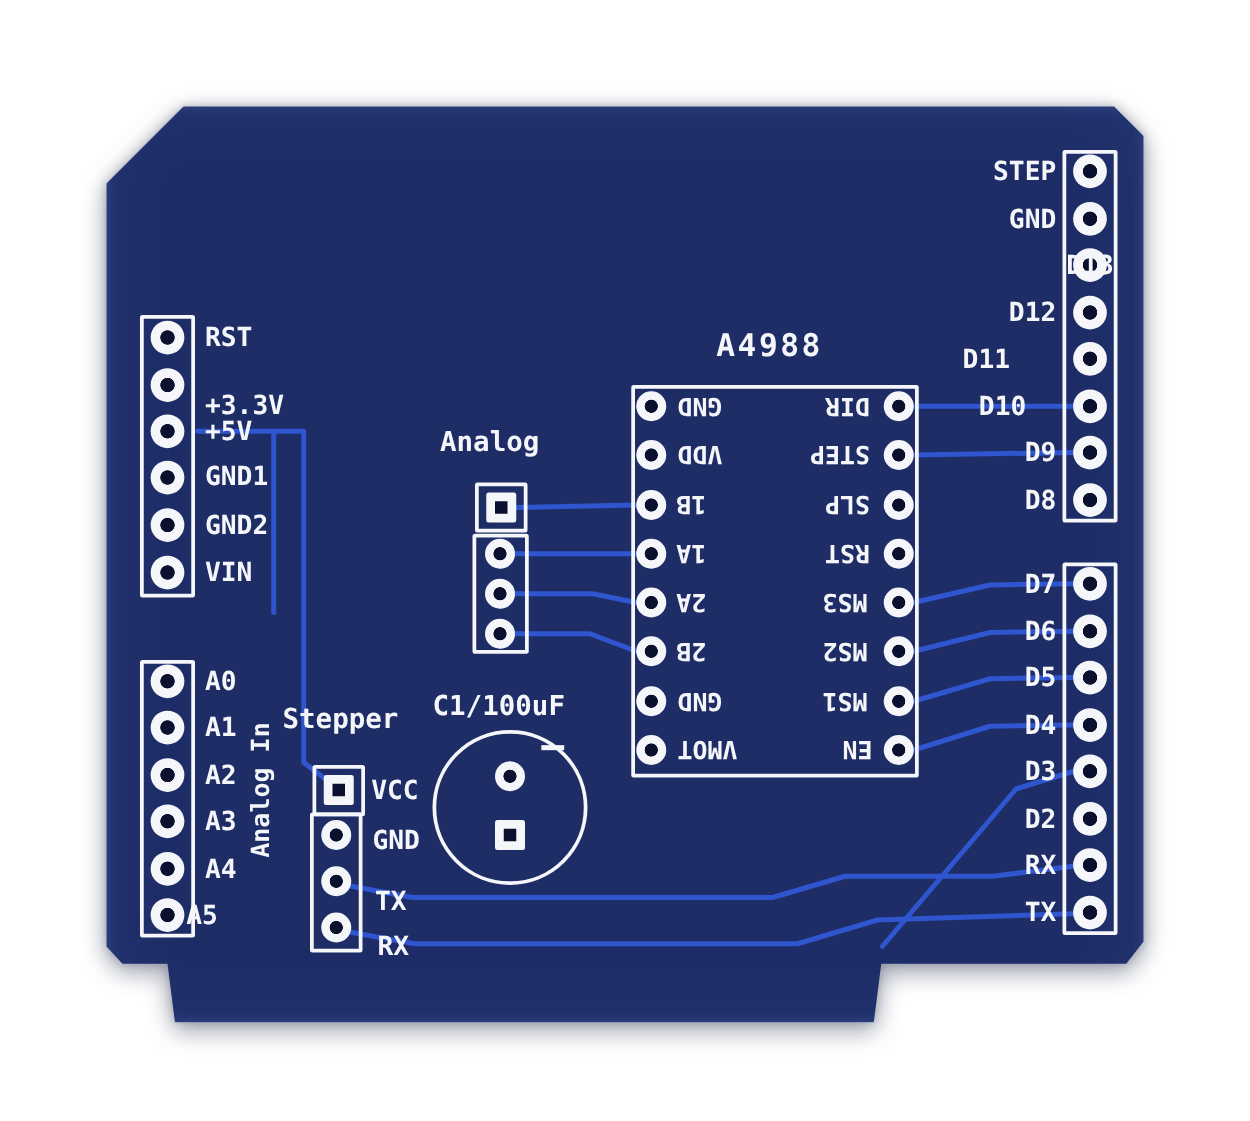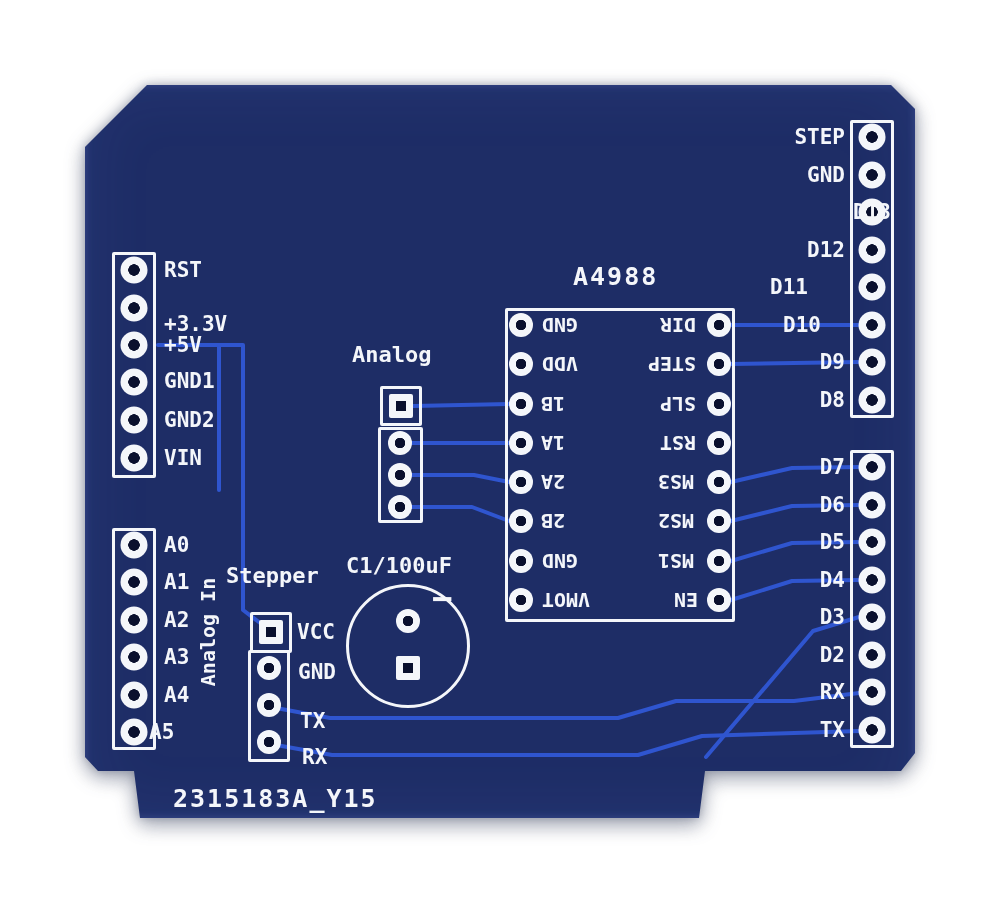--- a/index.html
+++ b/index.html
@@ -65,21 +65,20 @@
     <polyline points="731,364 859,362"></polyline>
     <polyline points="731,482 792,468 859,467"></polyline>
     <polyline points="731,521 792,506 859,505"></polyline>
     <polyline points="731,561 792,543 859,542"></polyline>
     <polyline points="731,600 792,581 859,580"></polyline>
     <polyline points="859,617 813,631 706,757"></polyline>
     <polyline points="276,708 330,718 618,718 676,701 794,701 859,693"></polyline>
     <polyline points="276,745 332,755 638,755 702,736 859,731"></polyline>
   </svg>
 
-  <div class="partnum">2315183A_Y15</div>
 
   <div class="outl" style="left:112px;top:252px;width:44px;height:226px"></div>
   <span class="pad" style="left:134px;top:270px"></span>
   <span class="pad" style="left:134px;top:308px"></span>
   <span class="pad" style="left:134px;top:345px"></span>
   <span class="pad" style="left:134px;top:382px"></span>
   <span class="pad" style="left:134px;top:420px"></span>
   <span class="pad" style="left:134px;top:458px"></span>
   <div class="lbl" style="left:164px;top:257px">RST</div>
   <div class="lbl" style="left:164px;top:311px">+3.3V</div>

